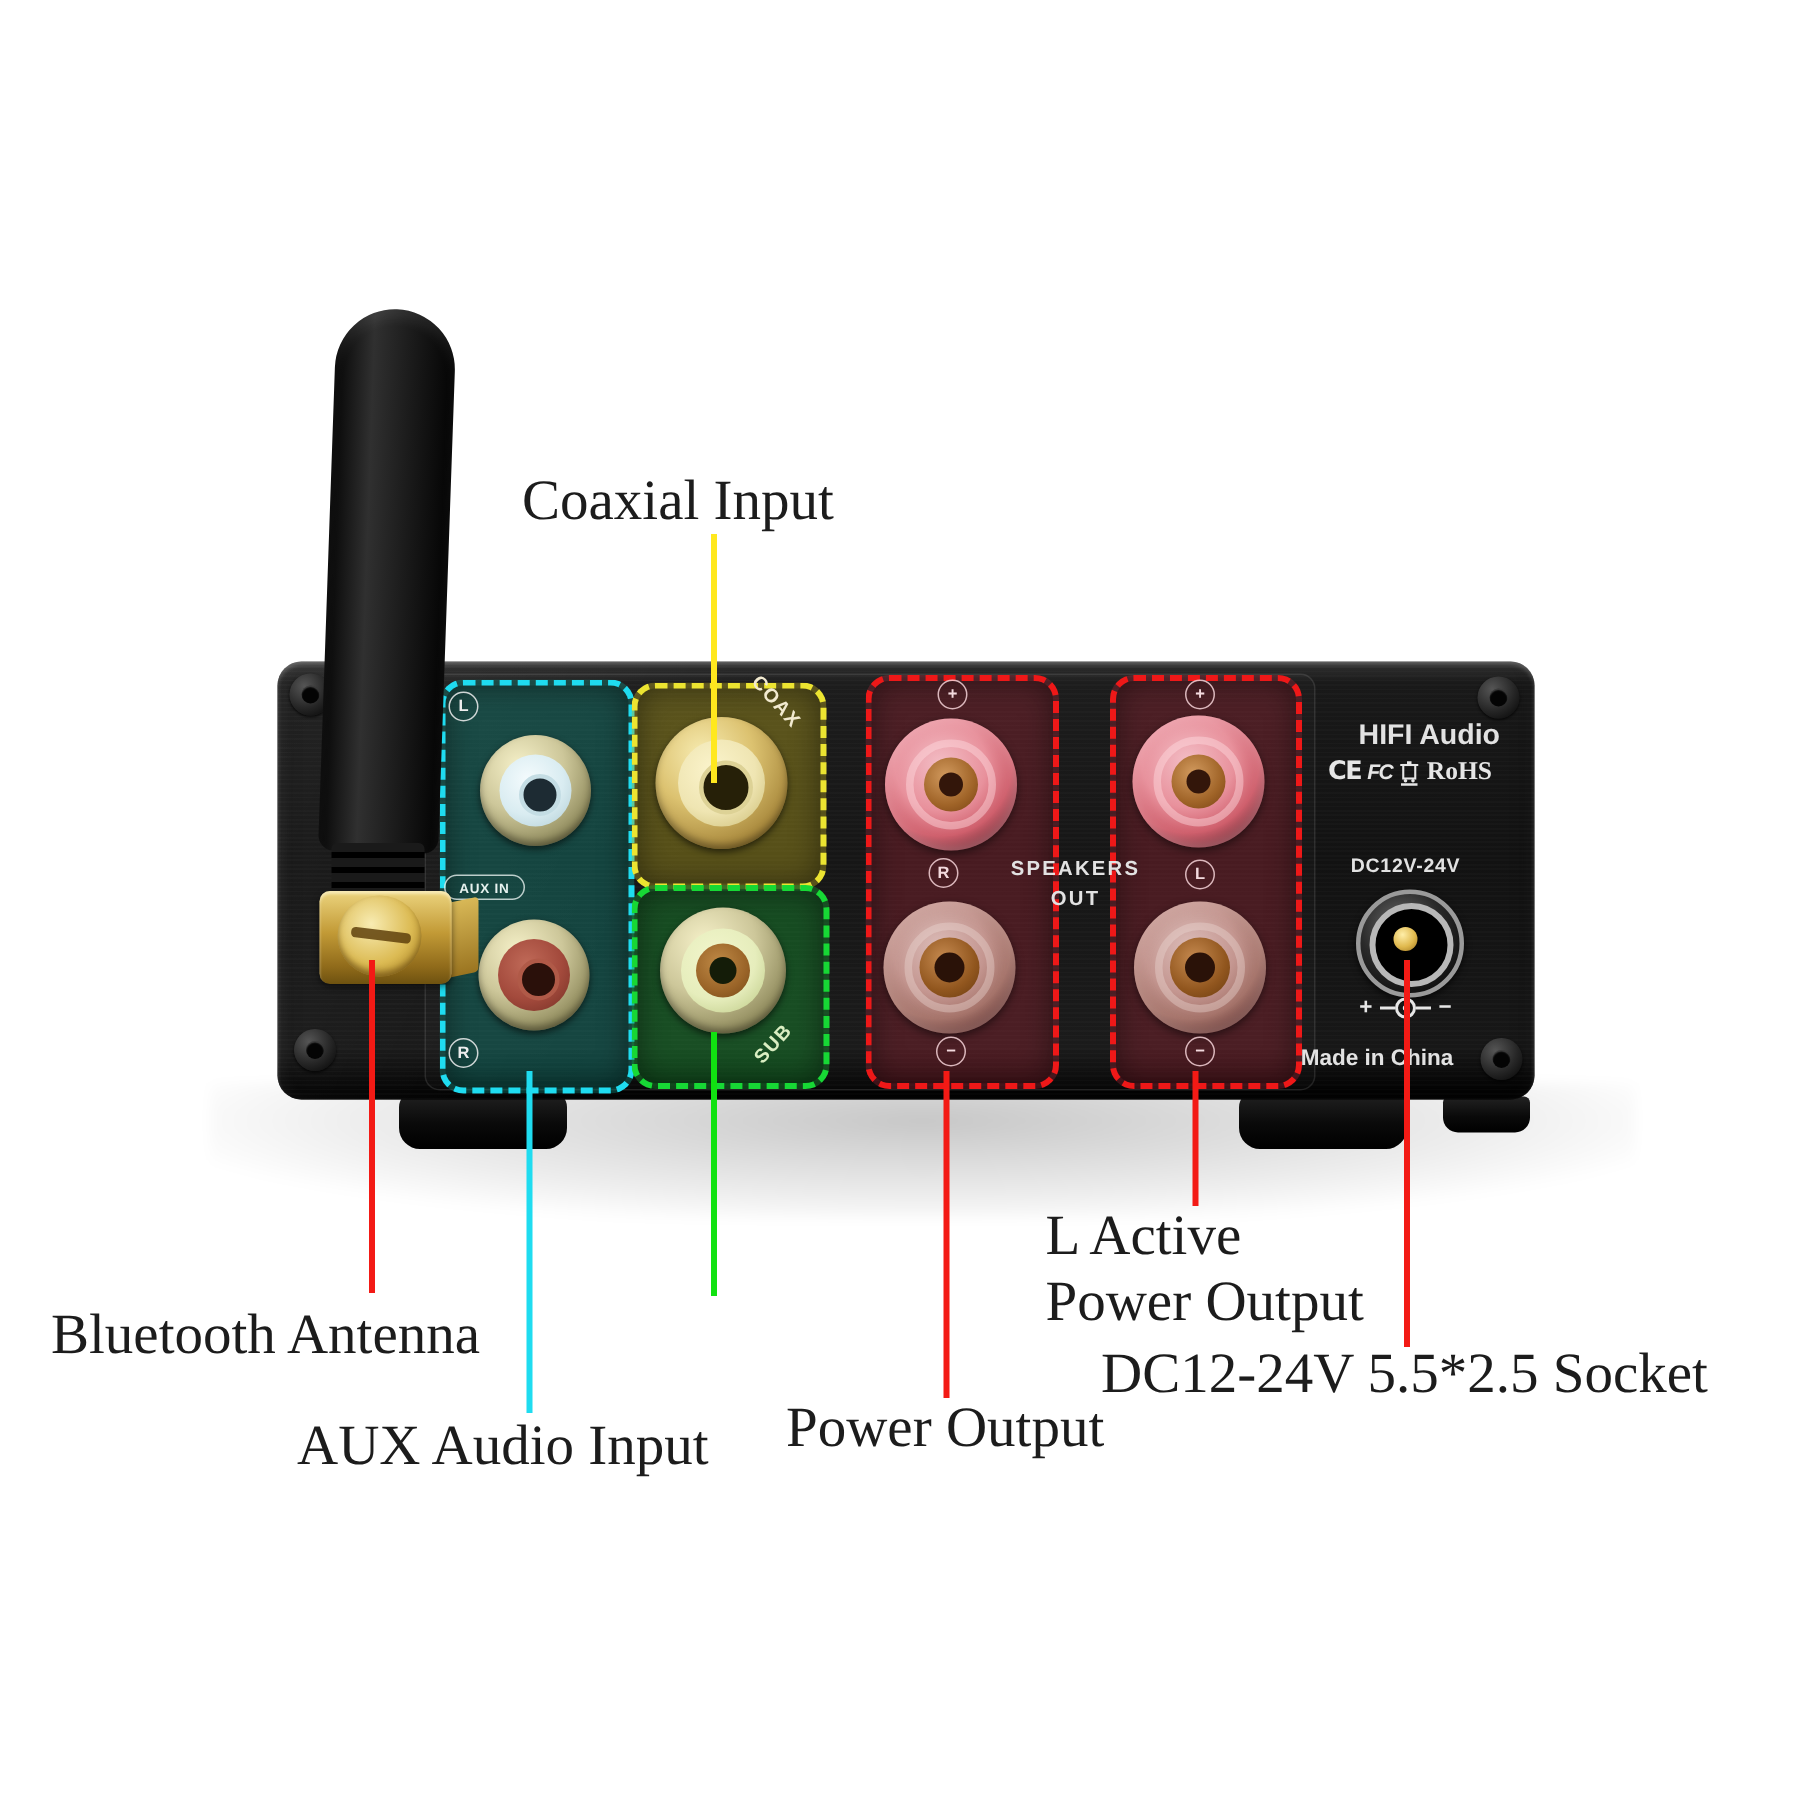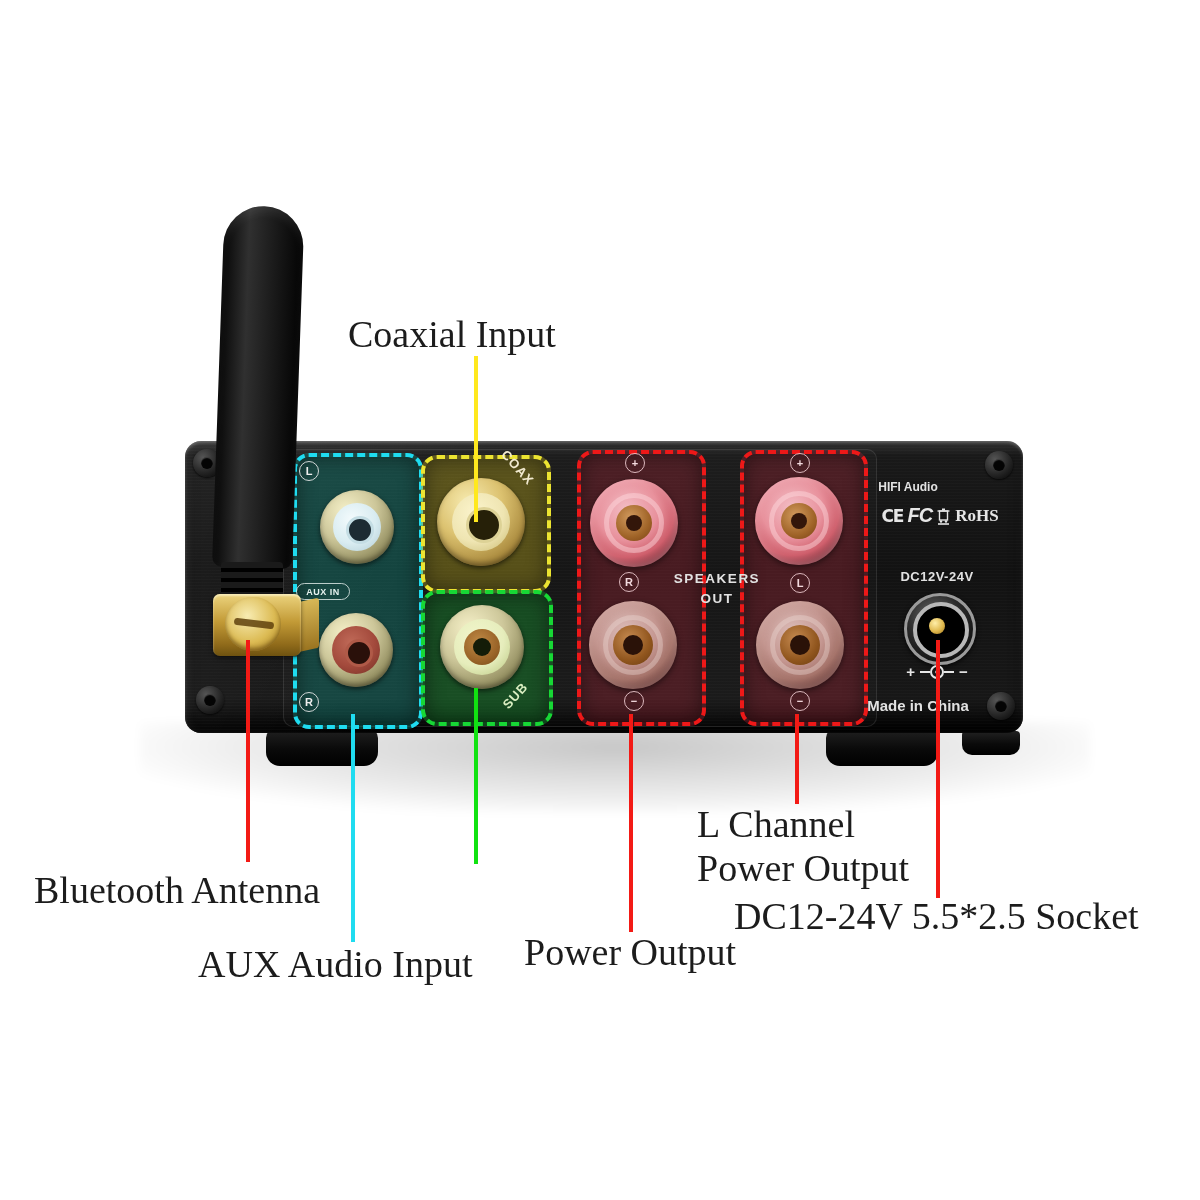--- a/index.html
+++ b/index.html
@@ -89,21 +89,21 @@
   .ant-slot{left:234px;top:620px;width:40px;height:7px;border-radius:3px;transform:rotate(7deg);
     background:rgba(95,65,12,0.85);}
 
   
   .lead{position:absolute;width:4px;}
   .lbl{position:absolute;font-family:"Liberation Serif",serif;color:#1c1c1c;font-size:38px;line-height:1.16;white-space:nowrap;}
   .lbl.small{font-size:33px;}
 
   .certrow{display:flex;align-items:center;justify-content:center;gap:4px;color:#e6e6e6;}
   .ce{font-size:17px;font-weight:bold;font-family:"DejaVu Sans",sans-serif;letter-spacing:-1px;}
-  .fcc{font-size:20px;font-weight:bold;font-style:italic;letter-spacing:-1px;}
+  .fcc{font-size:14px;font-weight:bold;font-style:italic;letter-spacing:-1px;}
   .rohs{font-size:17px;font-weight:bold;font-family:"Liberation Serif",serif;}
   .polarity{display:flex;align-items:center;justify-content:center;gap:5px;color:#e6e6e6;font-weight:bold;font-size:15px;}
 </style>
 </head>
 <body>
 
 <div id="stage">
 
   <div class="abs shadow"></div>
   <div class="abs foot foot-l"></div>
@@ -187,21 +187,21 @@
       <span>L</span>
     </div>
   <div class="circ post-bot" style="left:756px;top:601px;width:88px;height:88px;"></div>
   <div class="circ post-rim" style="left:770px;top:615px;width:50px;height:50px;border-color:rgba(235,215,210,0.4);"></div>
   <div class="circ" style="left:780px;top:625px;width:40px;height:40px;background:radial-gradient(circle at 40% 35%,#c68a50,#91561e 60%,#6e3e12 95%);"></div>
   <div class="circ" style="left:790px;top:635px;width:20px;height:20px;background:#2a1208;"></div>
   <div class="badge pk" style="left:790px;top:691px;">
       <span>−</span>
     </div>
 
-  <div class="paneltext" style="left:848px;top:480px;width:120px;font-size:12px;">HIFI Audio</div>
+  <div class="paneltext" style="left:880px;top:480px;width:120px;font-size:19px;text-align:right;">HIFI Audio</div>
   <div class="abs certrow" style="left:868px;top:504px;width:144px;">
     <span class="ce">CE</span>
     <span class="fcc">FC</span>
     <svg width="15" height="19" viewBox="0 0 15 19">
       <rect x="3.5" y="5" width="8" height="9" fill="none" stroke="#e6e6e6" stroke-width="1.4"></rect>
       <line x1="1.5" y1="5" x2="13.5" y2="5" stroke="#e6e6e6" stroke-width="1.4"></line>
       <rect x="6" y="2.5" width="3" height="2" fill="#e6e6e6"></rect>
       <circle cx="5" cy="15.5" r="1.2" fill="#e6e6e6"></circle>
       <circle cx="10" cy="15.5" r="1.2" fill="#e6e6e6"></circle>
       <line x1="2" y1="18" x2="13" y2="18" stroke="#e6e6e6" stroke-width="1.6"></line>
@@ -241,18 +241,18 @@
   <div class="lead" style="left:795px;top:714px;height:90px;background:#f31a15;"></div>
   <div class="lead" style="left:936px;top:640px;height:258px;background:#f31a15;"></div>
 
   <div class="lbl" style="left:348px;top:312px;">Coaxial Input</div>
   <div class="lbl" style="left:34px;top:868px;">Bluetooth Antenna</div>
   <div class="lbl" style="left:198px;top:942px;">AUX Audio Input</div>
   <div class="lbl" style="left:524px;top:930px;">
     <div>Power Output</div>
   </div>
   <div class="lbl" style="left:697px;top:802px;">
-    <div>L Channel</div>
+    <div>L Active</div>
     <div>Power Output</div>
   </div>
   <div class="lbl" style="left:734px;top:894px;">DC12-24V 5.5*2.5 Socket</div>
 
 </div>
 
 </body></html>

